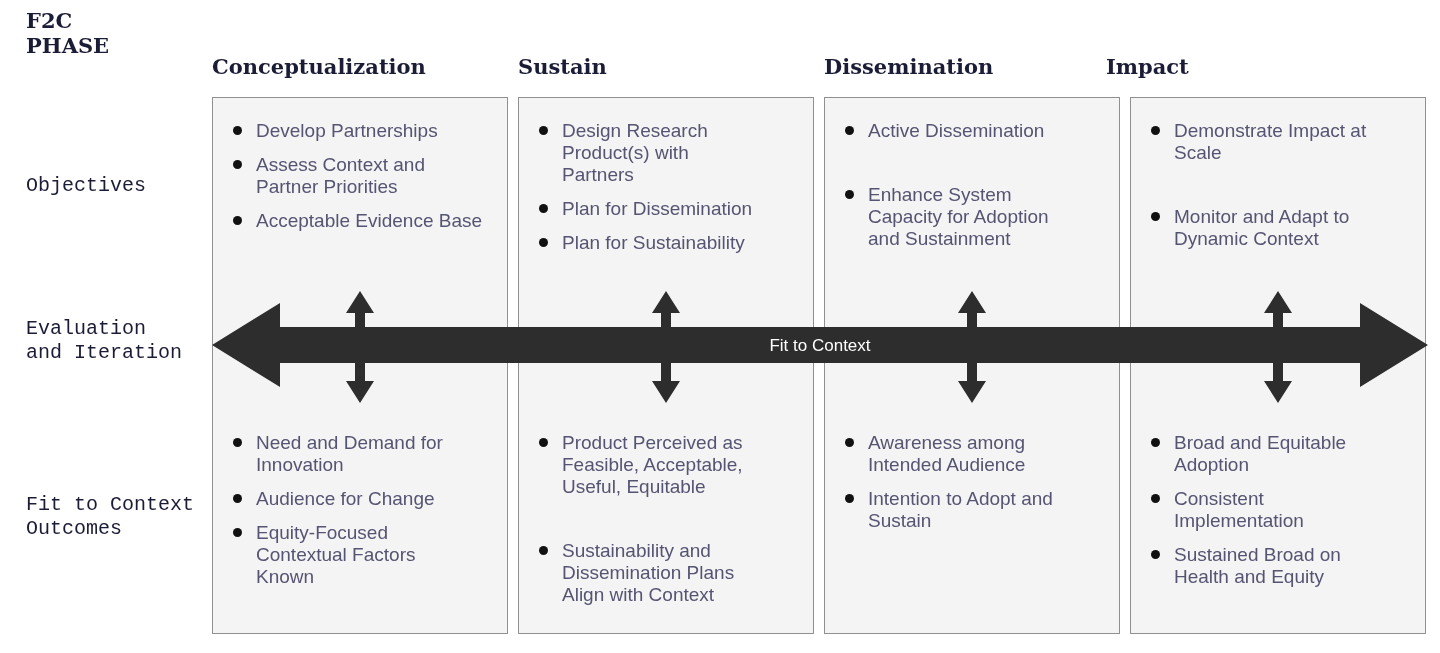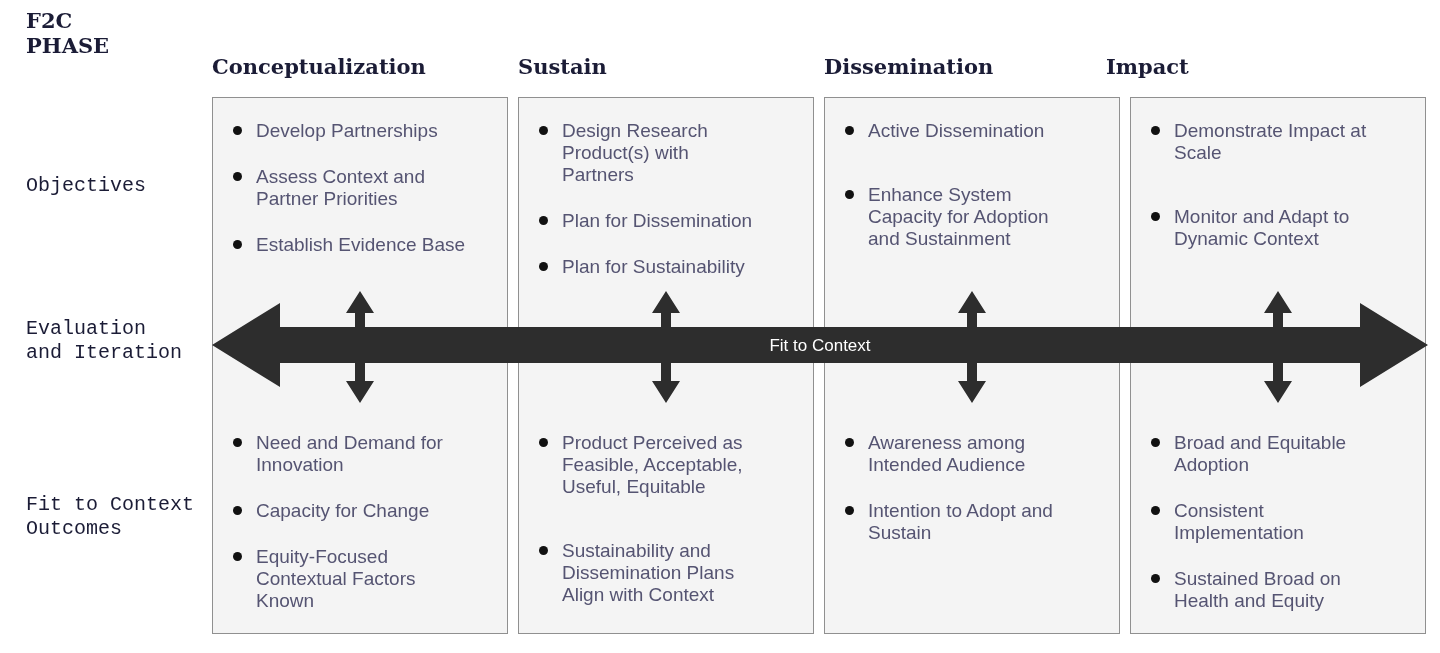--- a/index.html
+++ b/index.html
@@ -28,21 +28,21 @@
     color:var(--heading); white-space:pre-line;
   }
   .r0{top:174px;} .r1{top:317px;} .r2{top:493px;}
   .box{
     position:absolute; top:97px; width:296px; height:537px; box-sizing:border-box;
     background:var(--box-fill); border:1.5px solid var(--box-border);
   }
   .b0{left:212px;} .b1{left:518px;} .b2{left:824px;} .b3{left:1130px;}
   .list{
     position:absolute; left:20px; right:14px;
-    display:flex; flex-direction:column; gap:24px;
+    display:flex; flex-direction:column; gap:12px;
   }
   .list.count-2{gap:42px;}
   .objectives{top:22px;}
   .outcomes{top:334px;}
   .bullet-item{display:flex; gap:14px;}
   .dot{
     flex:none; width:9px; height:9px; margin-top:6px;
     border-radius:50%; background:var(--dot);
   }
   .bullet-text{
@@ -78,32 +78,32 @@
           <span class="dot"></span>
           <span class="bullet-text">Develop Partnerships</span>
         </div>
         <div class="bullet-item">
           <span class="dot"></span>
           <span class="bullet-text">Assess Context and
 Partner Priorities</span>
         </div>
         <div class="bullet-item">
           <span class="dot"></span>
-          <span class="bullet-text">Establish Evidence Base</span>
+          <span class="bullet-text">Acceptable Evidence Base</span>
         </div>
       </div>
     <div class="list outcomes count-3">
         <div class="bullet-item">
           <span class="dot"></span>
           <span class="bullet-text">Need and Demand for
 Innovation</span>
         </div>
         <div class="bullet-item">
           <span class="dot"></span>
-          <span class="bullet-text">Capacity for Change</span>
+          <span class="bullet-text">Audience for Change</span>
         </div>
         <div class="bullet-item">
           <span class="dot"></span>
           <span class="bullet-text">Equity-Focused
 Contextual Factors
 Known</span>
         </div>
       </div>
   </div>
   <div class="box b1">

